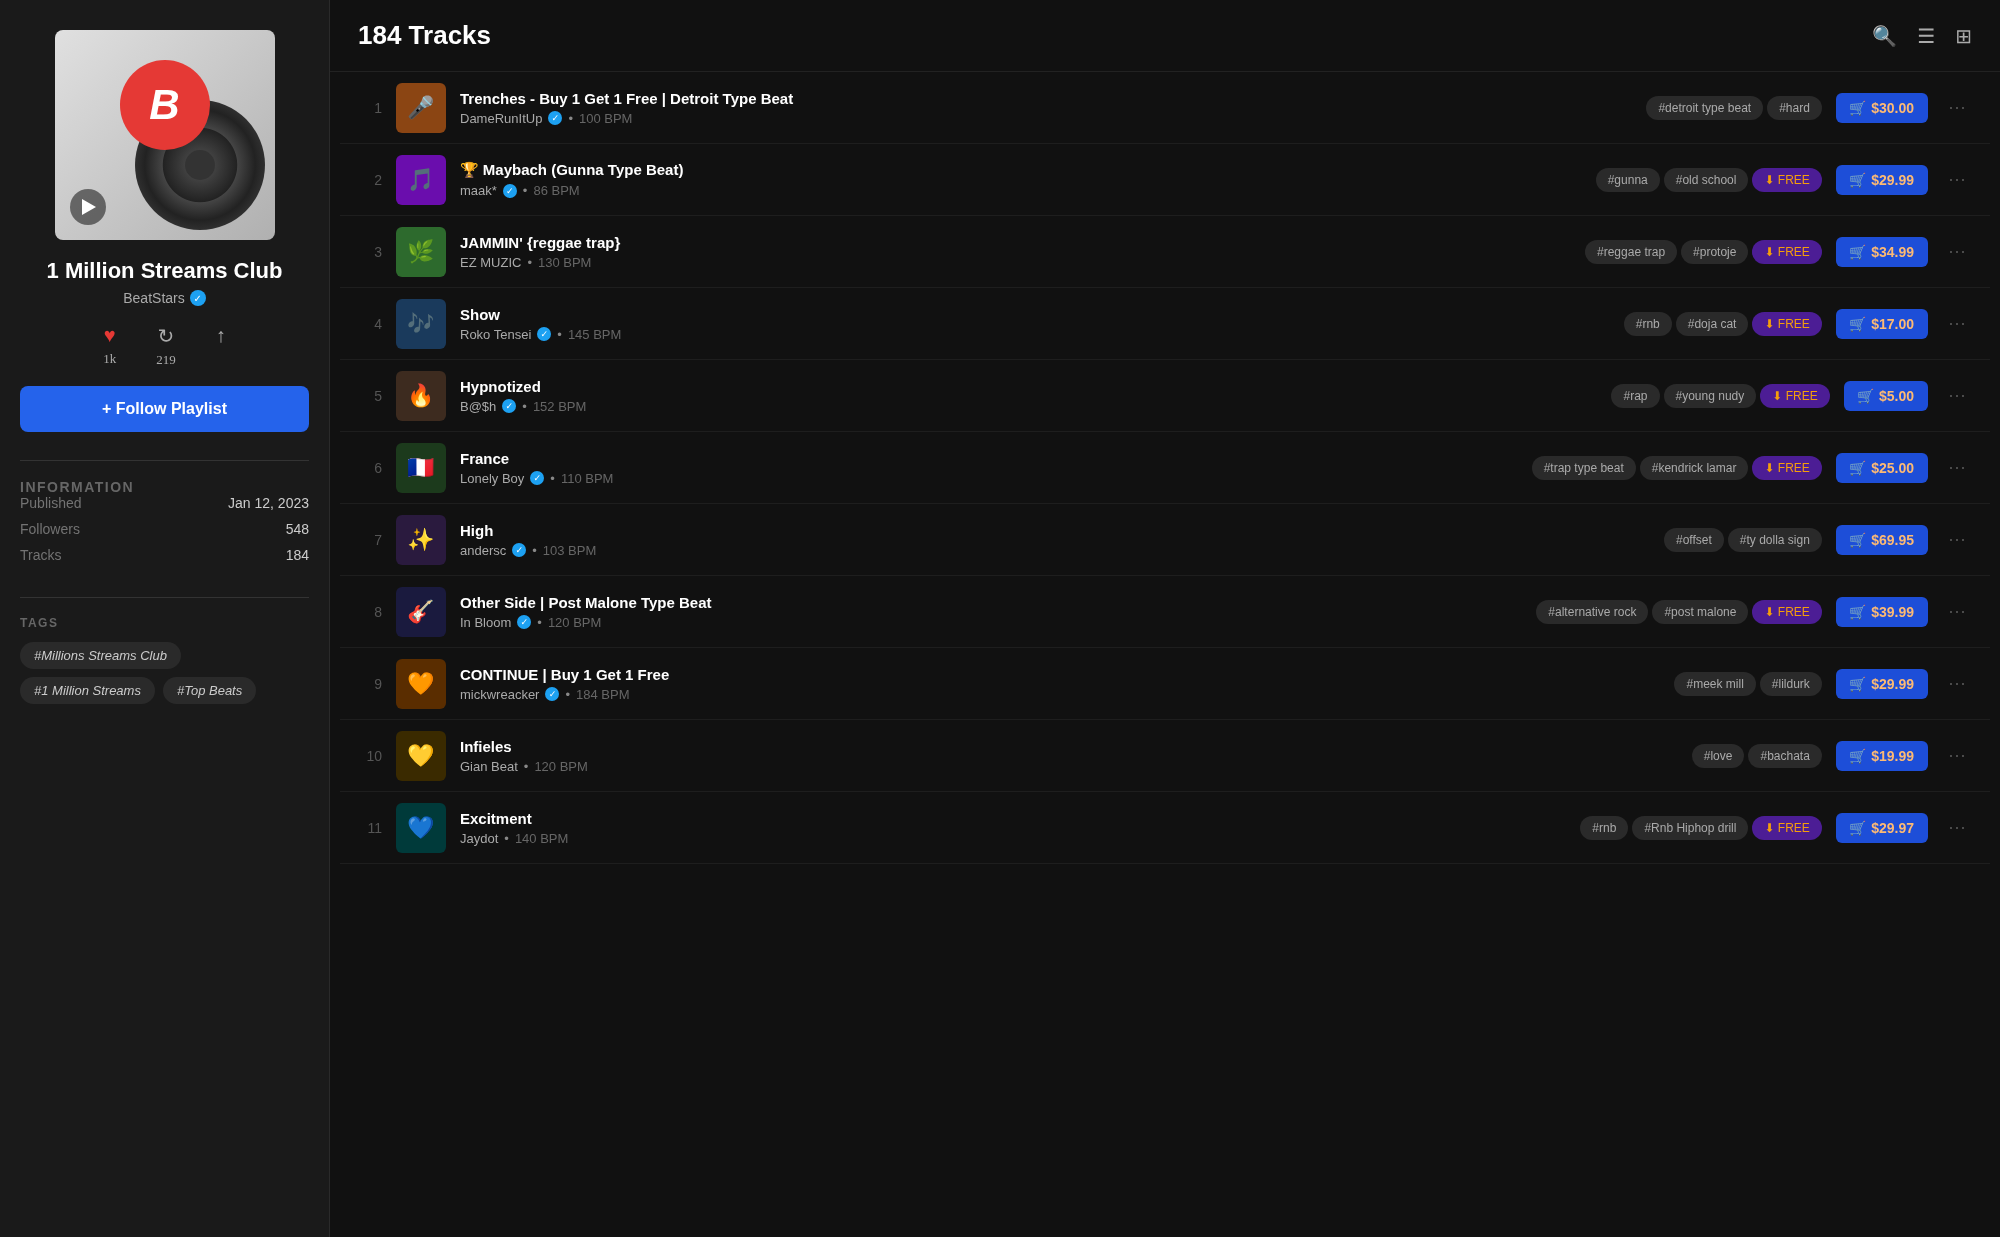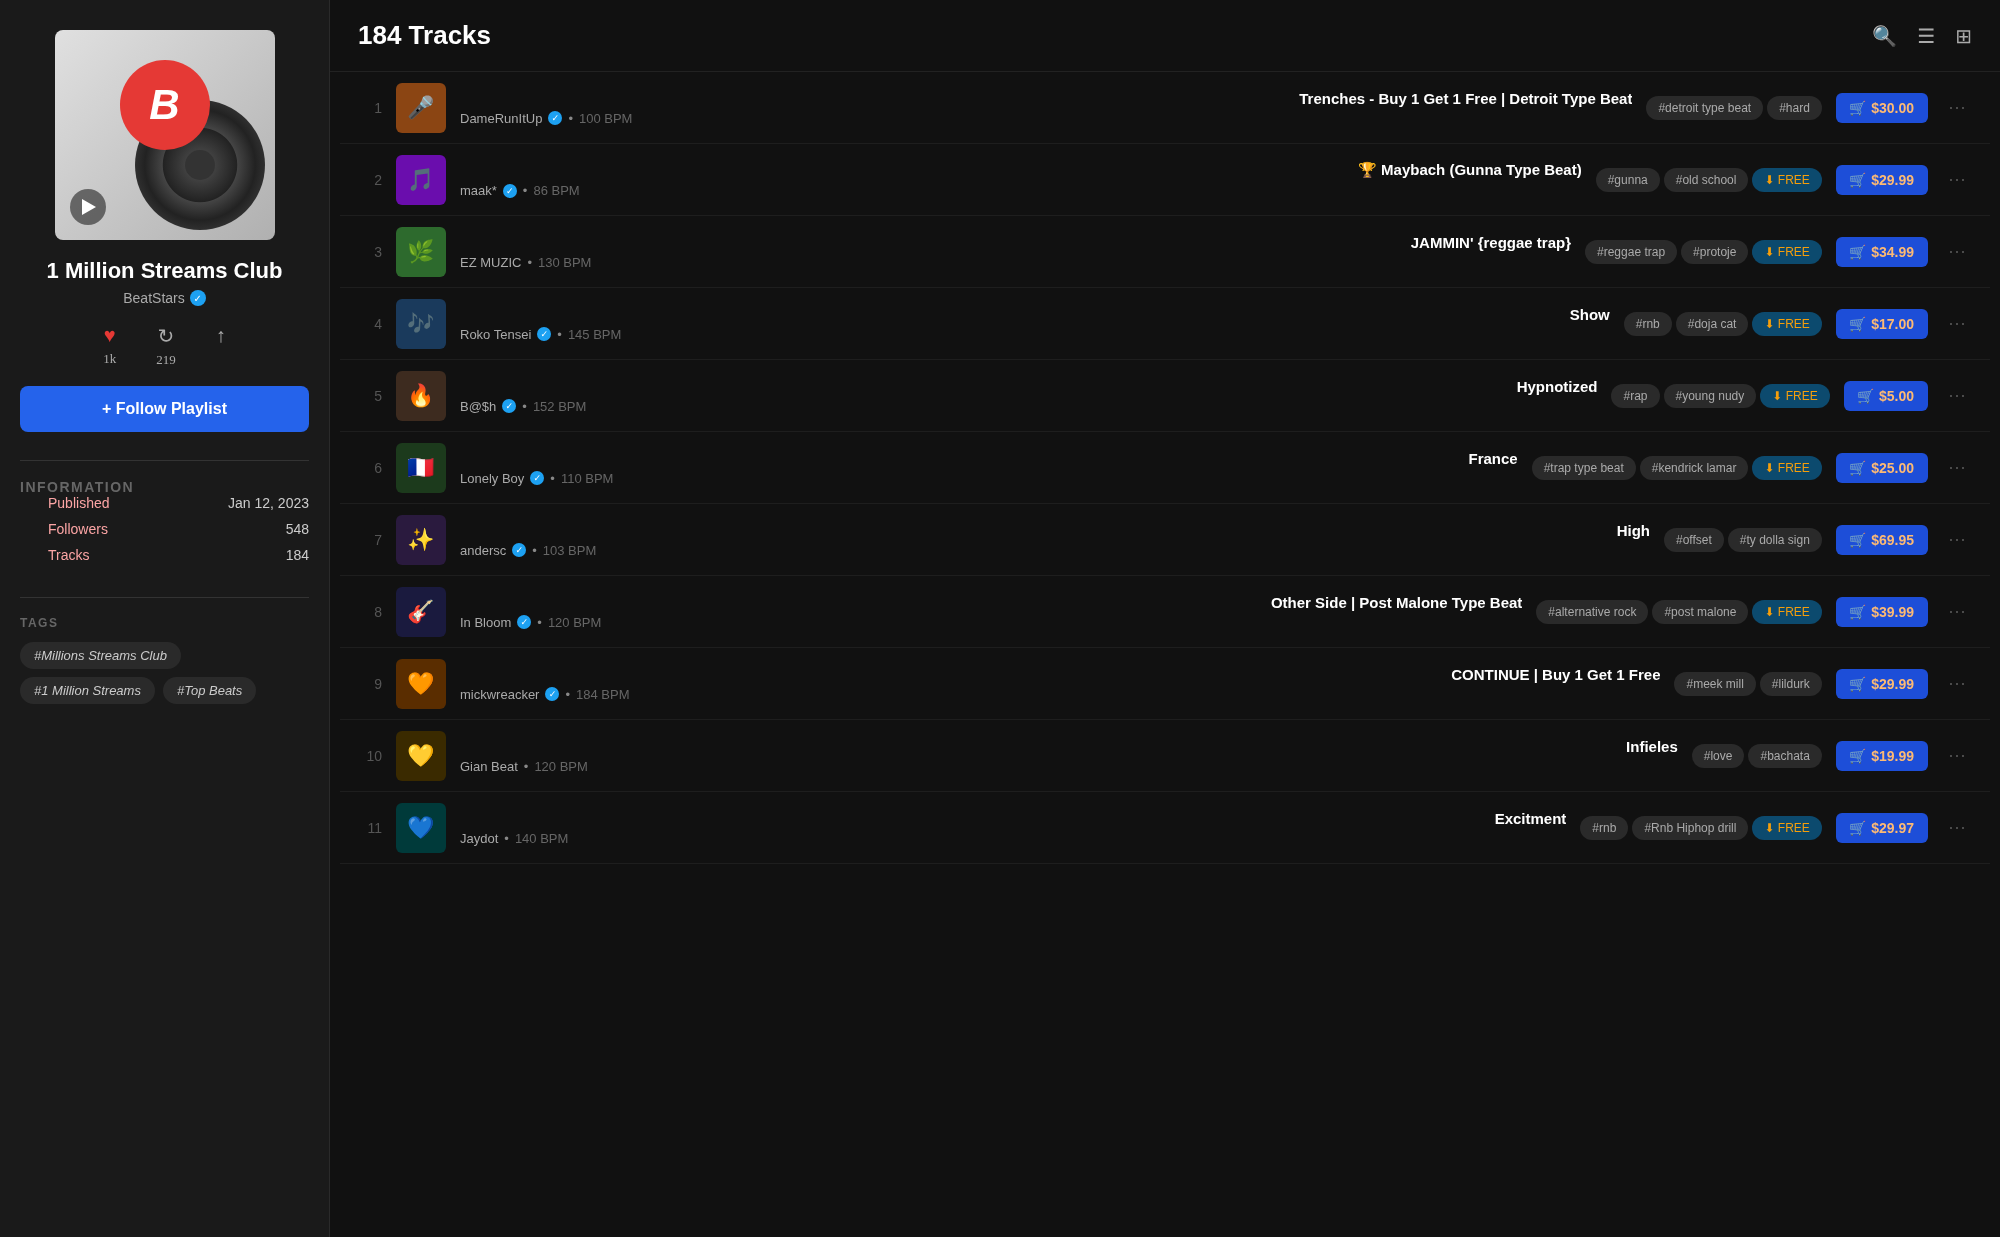--- a/index.html
+++ b/index.html
@@ -187,21 +187,21 @@
       letter-spacing: 1.5px;
       text-transform: uppercase;
     }
     .info-row {
       display: flex;
       justify-content: space-between;
       font-size: 14px;
       color: #aaa;
       margin-bottom: 10px;
     }
-    .info-row .info-key { color: #fca5a5; margin-left: 28px; }
+    .info-row .info-key { color: #737373; }
     .info-row .info-val { color: #ccc; }
 
     .tags-section {
       width: 100%;
     }
     .tags-label {
       color: #666;
       font-size: 12px;
       font-weight: 700;
       letter-spacing: 1.5px;
@@ -290,21 +290,20 @@
       height: 100%;
       display: flex;
       align-items: center;
       justify-content: center;
       font-size: 22px;
     }
 
     .track-info {
       flex: 1;
       min-width: 0;
-      text-align: right;
     }
     .track-name {
       font-size: 15px;
       font-weight: 600;
       color: #fff;
       white-space: nowrap;
       overflow: hidden;
       text-overflow: ellipsis;
       margin-bottom: 4px;
     }
@@ -329,21 +328,21 @@
       flex-shrink: 0;
     }
     .ttag {
       background: #2a2a2a;
       color: #aaa;
       border-radius: 20px;
       padding: 5px 12px;
       font-size: 12px;
     }
     .ttag.free-tag {
-      background: #0c4a6e;
+      background: #4c1d95;
       color: #f59e0b;
       display: flex;
       align-items: center;
       gap: 4px;
     }
 
     .track-price {
       background: #1d4ed8;
       color: #fdba74;
       border-radius: 6px;

